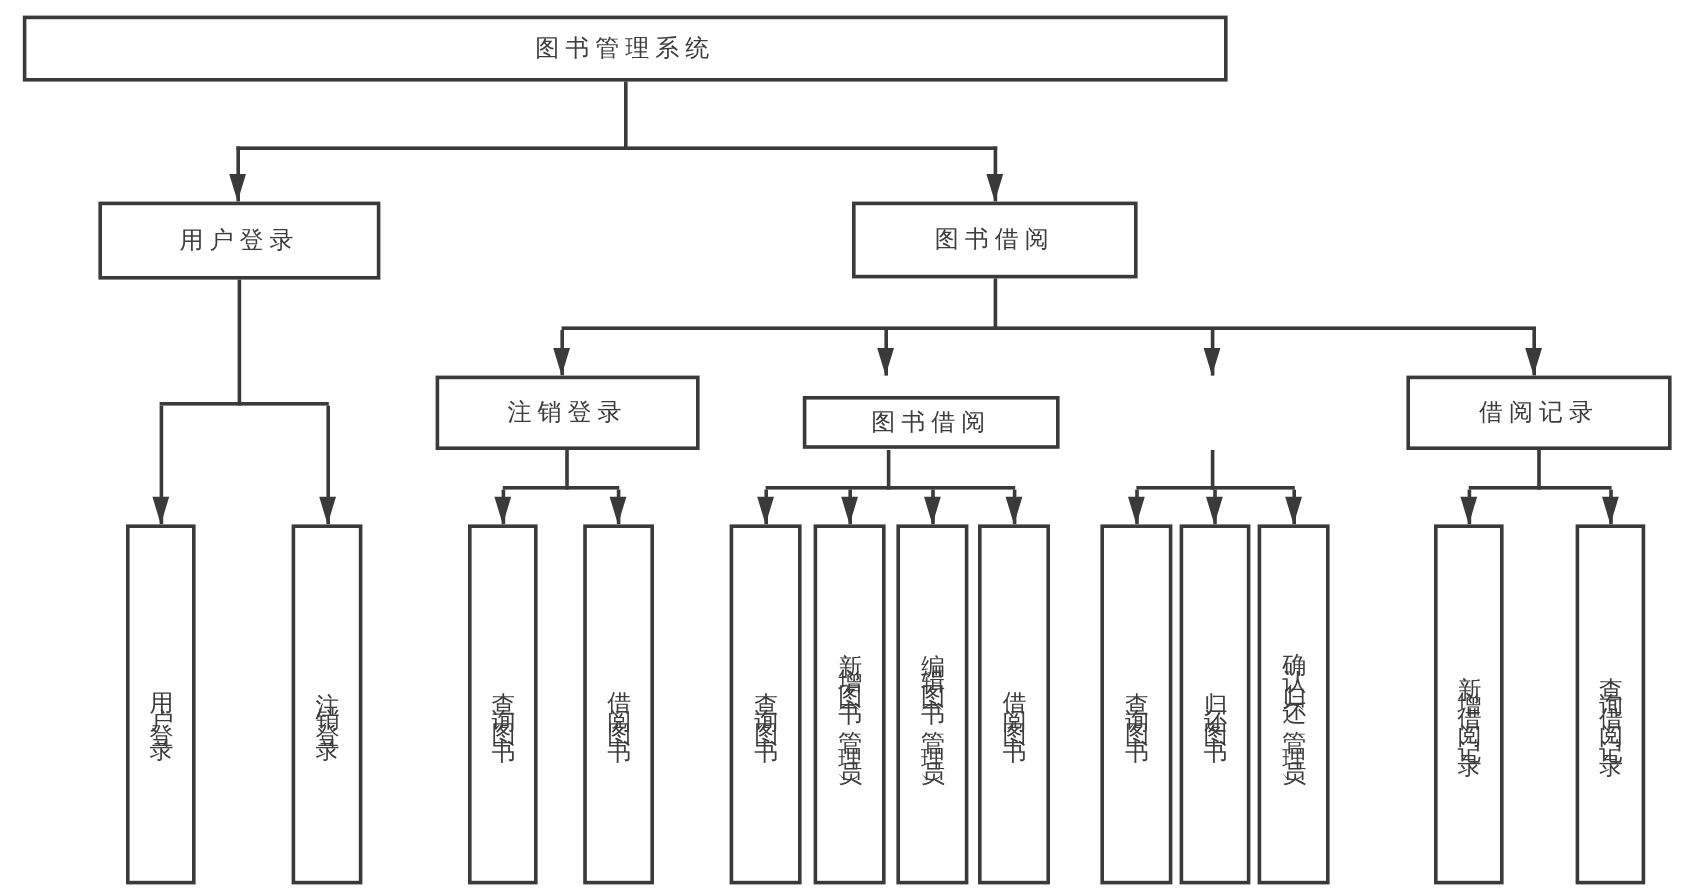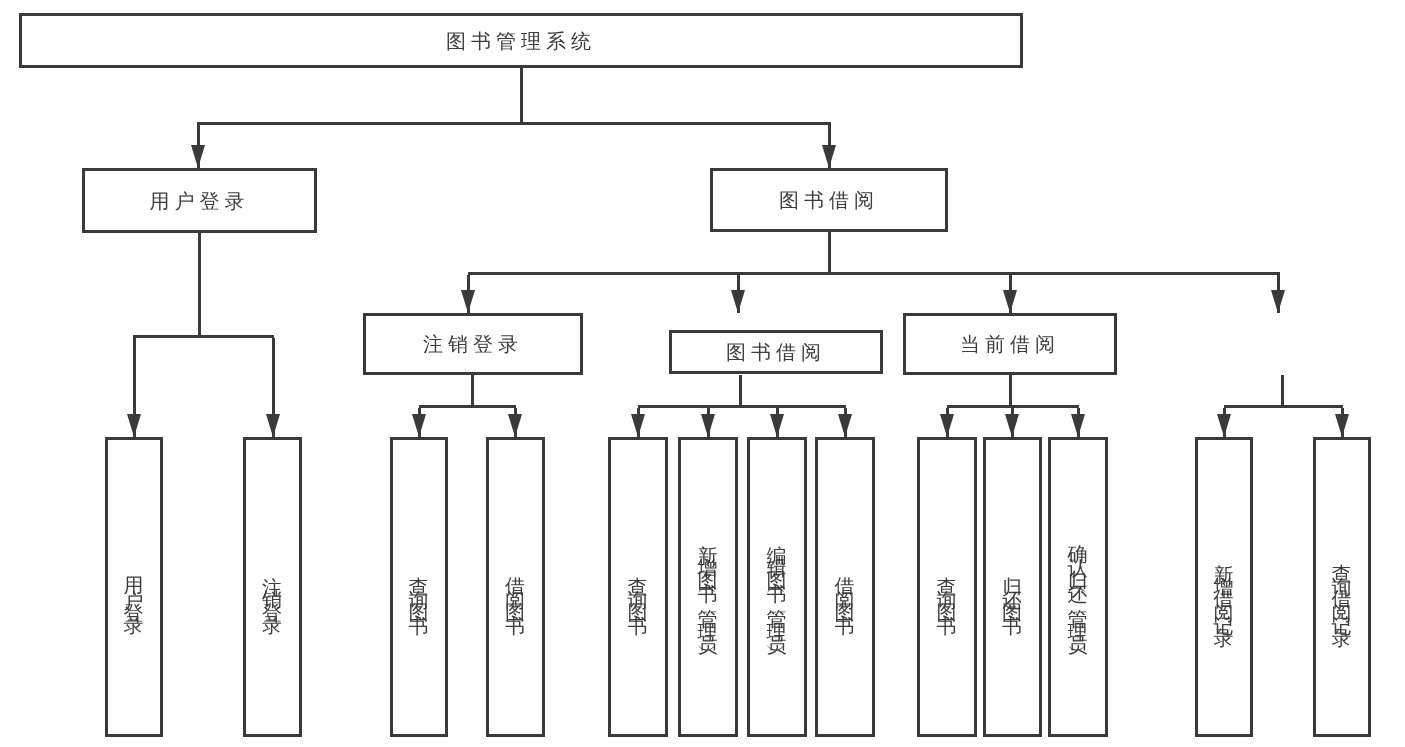--- a/index.html
+++ b/index.html
@@ -68,21 +68,21 @@
   <div class="arrowhead" style="left:461px;top:290px;"></div>
   <div class="vline" style="left:737px;top:275px;height:38px;"></div>
   <div class="arrowhead" style="left:731px;top:290px;"></div>
   <div class="vline" style="left:1009px;top:275px;height:38px;"></div>
   <div class="arrowhead" style="left:1003px;top:290px;"></div>
   <div class="vline" style="left:1277px;top:275px;height:38px;"></div>
   <div class="arrowhead" style="left:1271px;top:290px;"></div>
 
   <div class="node hnode" style="left:363px;top:313px;width:220px;height:62px;">注销登录</div>
   <div class="node hnode" style="left:633px;top:330px;width:214px;height:44px;margin-left:36px;">图书借阅</div>
-  <div class="node hnode" style="left:903px;top:313px;width:214px;height:62px;">当前借阅</div>
+  <div class="node hnode" style="left:1172px;top:313px;width:221px;height:62px;">借阅记录</div>
 
   <div class="vline" style="left:471px;top:375px;height:33px;"></div>
   <div class="hline" style="left:419px;top:405px;width:97px;"></div>
   <div class="vline" style="left:418px;top:408px;height:29px;"></div>
   <div class="arrowhead" style="left:412px;top:414px;"></div>
   <div class="vline" style="left:514px;top:408px;height:29px;"></div>
   <div class="arrowhead" style="left:508px;top:414px;"></div>
 
   <div class="vline" style="left:739px;top:375px;height:33px;"></div>
   <div class="hline" style="left:638px;top:405px;width:208px;"></div>

